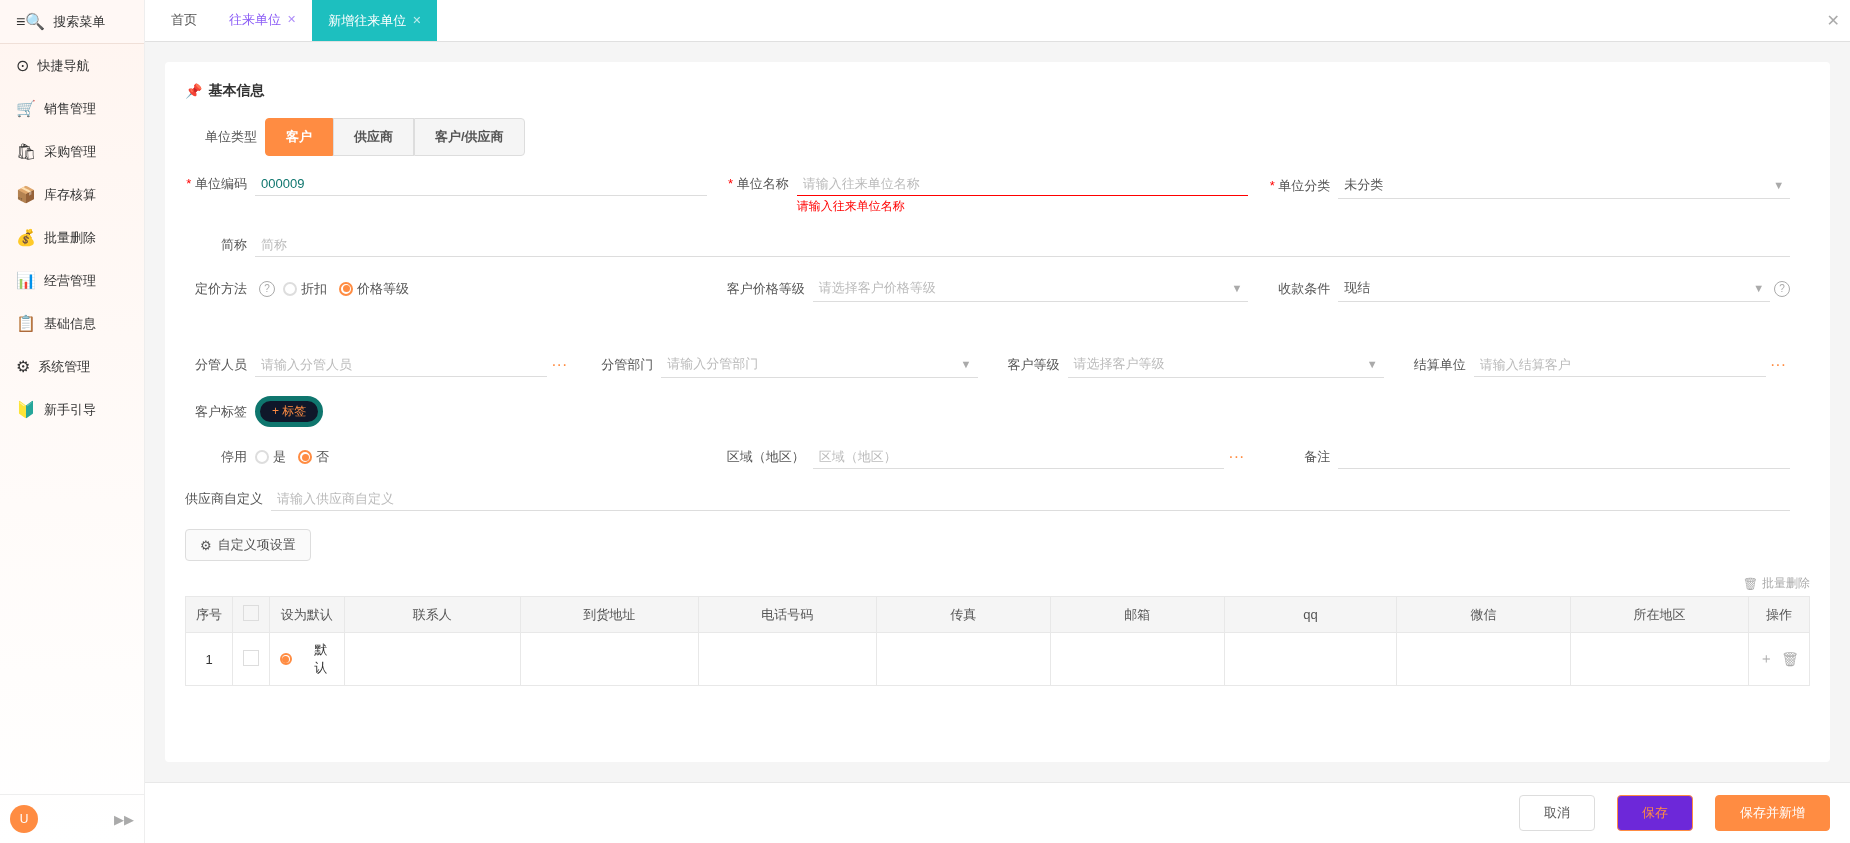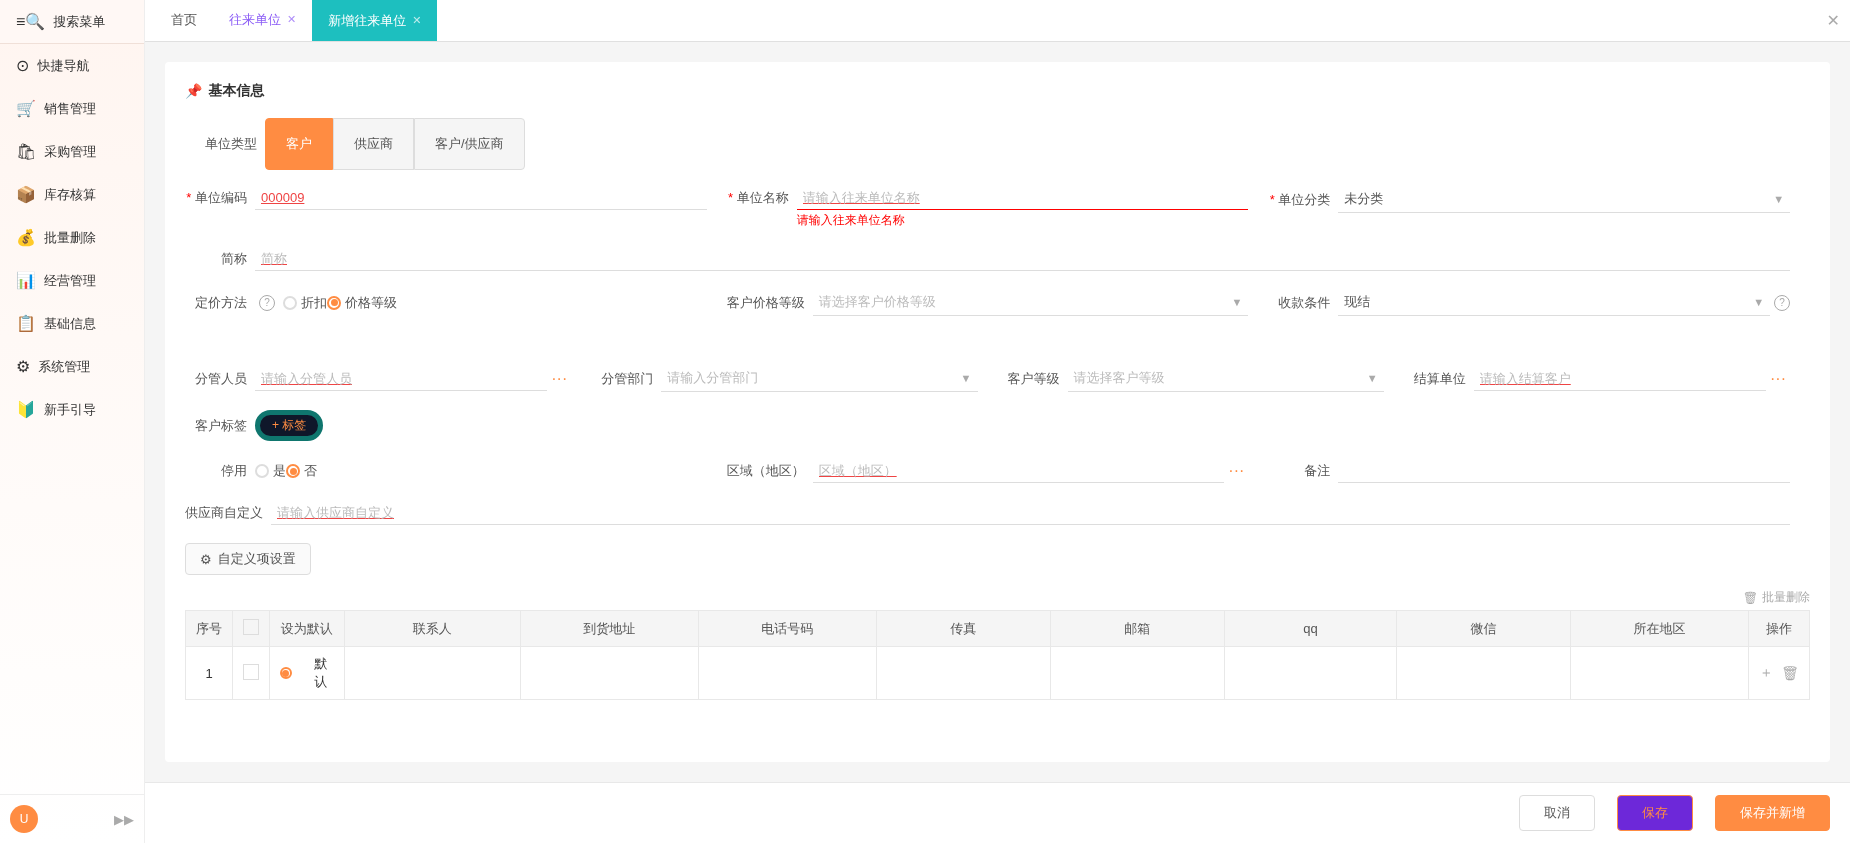--- a/index.html
+++ b/index.html
@@ -129,26 +129,27 @@
       gap: 0;
     }
     .type-label {
       width: 80px;
       text-align: right;
       padding-right: 12px;
       color: #555;
       font-size: 13px;
     }
     .btn-type {
-      padding: 16px 20px;
+      padding: 9px 20px;
       border: 1px solid #ddd;
       background: #f5f5f5;
       cursor: pointer;
       font-size: 13px;
       color: #555;
+      font-weight: bold;
     }
     .btn-type.active {
       background: #ff8c42;
       color: #fff;
       border-color: #ff8c42;
     }
     .btn-type:first-of-type { border-radius: 4px 0 0 4px; }
     .btn-type:last-of-type { border-radius: 0 4px 4px 0; }
 
     
@@ -179,22 +180,21 @@
       color: #f00;
     }
     .field-input {
       flex: 1;
       border: none;
       border-bottom: 1px solid #ddd;
       padding: 4px 6px;
       font-size: 13px;
       outline: none;
       background: transparent;
-      color: #ef4444;
-      text-decoration: underline;
+      color: #0f766e;
     }
     .field-input.error { border-bottom-color: #f00; }
     .field-input::placeholder { color: #bbb; }
     .error-msg {
       color: #f00;
       font-size: 12px;
       margin-left: 70px;
       margin-top: 2px;
     }
 
@@ -211,20 +211,21 @@
       cursor: pointer;
       color: #555;
     }
     .field-select .placeholder { color: #bbb; }
     .field-select .chevron { color: #aaa; font-size: 11px; }
 
     
     .radio-group {
       display: flex;
       align-items: flex-end;
+      gap: 12px;
     }
     .radio-item {
       display: flex;
       align-items: center;
       gap: 4px;
       cursor: pointer;
       font-size: 13px;
       color: #555;
     }
     .radio-circle {

